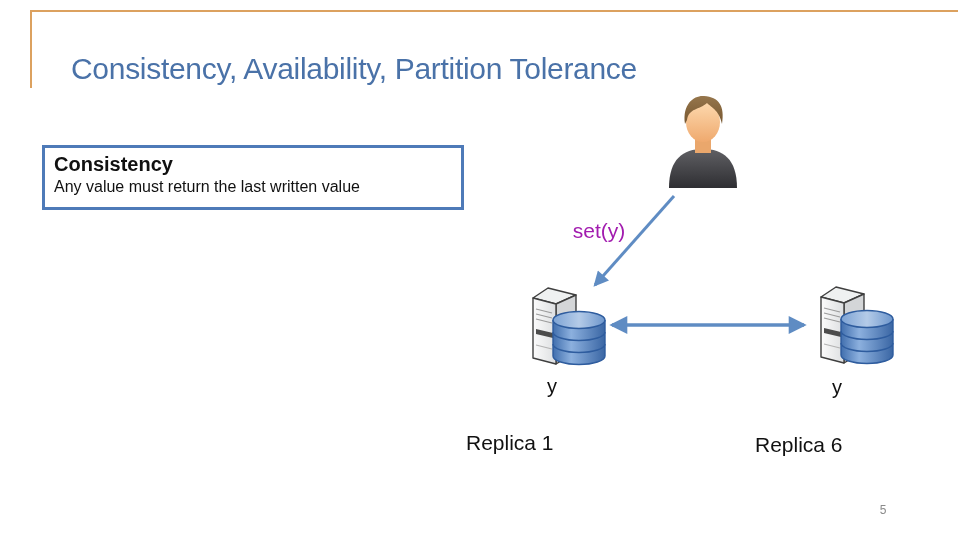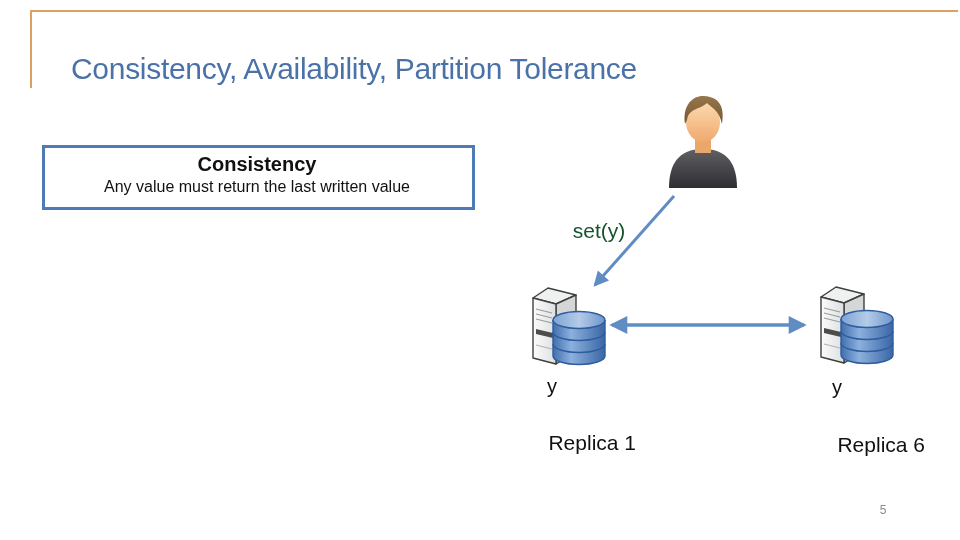--- a/index.html
+++ b/index.html
@@ -6,40 +6,40 @@
   .slide{position:relative;width:960px;height:540px;background:#ffffff;overflow:hidden;
          font-family:"Liberation Sans","DejaVu Sans",sans-serif;color:#1a1a1a;}
 
   .accent-top{position:absolute;left:30px;top:10px;width:928px;height:2px;background:#dca15f;}
   .accent-left{position:absolute;left:30px;top:10px;width:2px;height:78px;background:#dca15f;}
 
   .title{position:absolute;left:71px;top:52px;margin:0;font-size:30px;font-weight:400;
          letter-spacing:-0.3px;color:#4a72a8;white-space:nowrap;}
 
   .defbox{position:absolute;left:42px;top:145px;width:406px;height:53px;
-          border:3px solid #4e7ab8;background:#ffffff;padding:3px 12px 3px 9px;text-align:center;}
+          border:3px solid #4e7ab8;background:#ffffff;padding:3px 1px 3px 9px;}
   .defbox .term{font-size:20px;font-weight:bold;color:#111;line-height:1.3;}
   .defbox .def{font-size:16px;color:#111;line-height:1.25;}
 
   .avatar{position:absolute;left:662px;top:93px;width:82px;height:95px;}
 
   .op-label{position:absolute;left:549px;top:219px;width:100px;text-align:center;
-            font-size:21px;color:#14532d;}
+            font-size:21px;color:#a21caf;}
 
   .arrow-layer{position:absolute;left:0;top:0;width:960px;height:540px;pointer-events:none;}
 
   .server{position:absolute;width:86px;height:86px;}
   .server-left{left:523px;top:284px;}
   .server-right{left:811px;top:283px;}
 
   .val-label{position:absolute;width:44px;text-align:center;font-size:20px;color:#111;}
   .val-left{left:530px;top:375px;}
   .val-right{left:815px;top:376px;}
 
-  .replica-label{position:absolute;width:170px;text-align:right;font-size:21px;color:#111;}
+  .replica-label{position:absolute;width:170px;text-align:left;font-size:21px;color:#111;}
   .replica-left{left:466px;top:431px;}
   .replica-right{left:755px;top:433px;}
 
   .page-num{position:absolute;left:872px;top:503px;width:22px;text-align:center;
             font-size:12px;color:#8a8a8a;}
 </style>
 </head>
 <body>
 
 <div class="slide">

